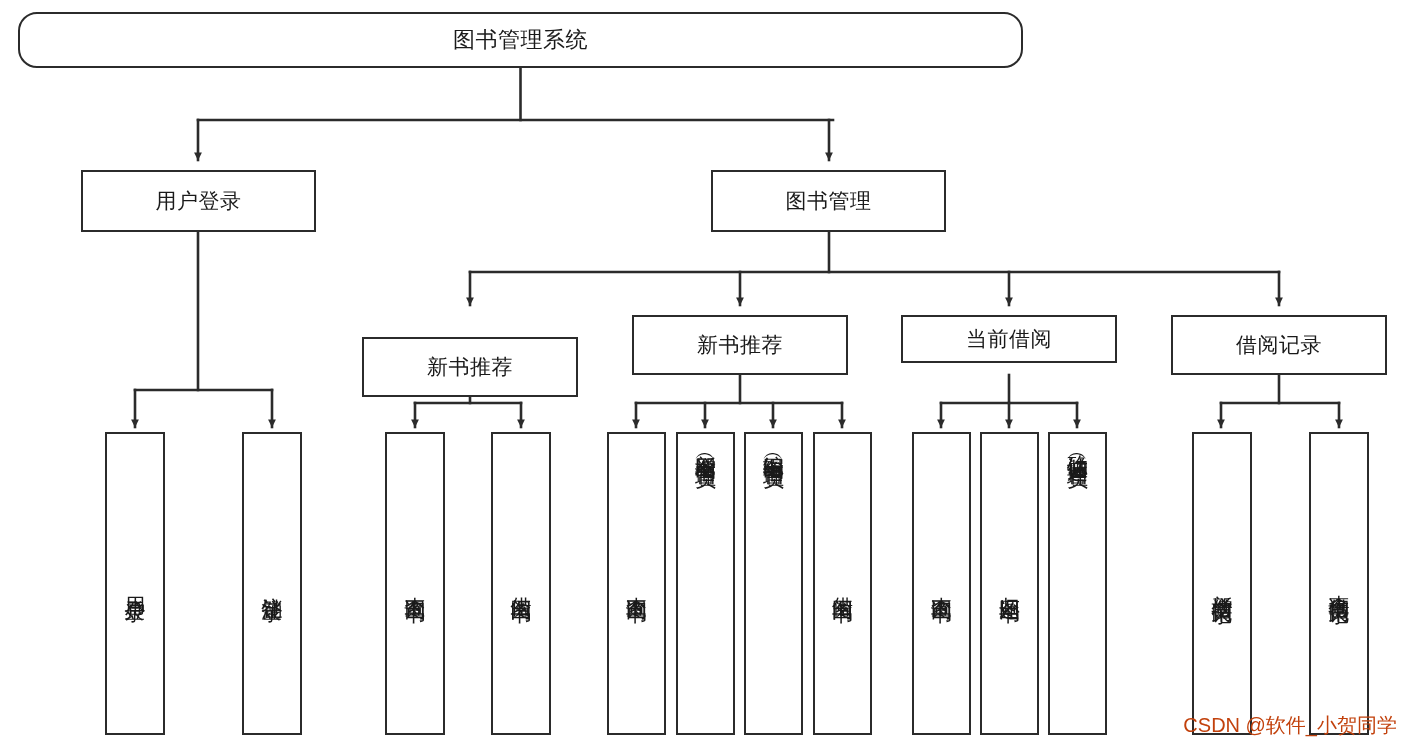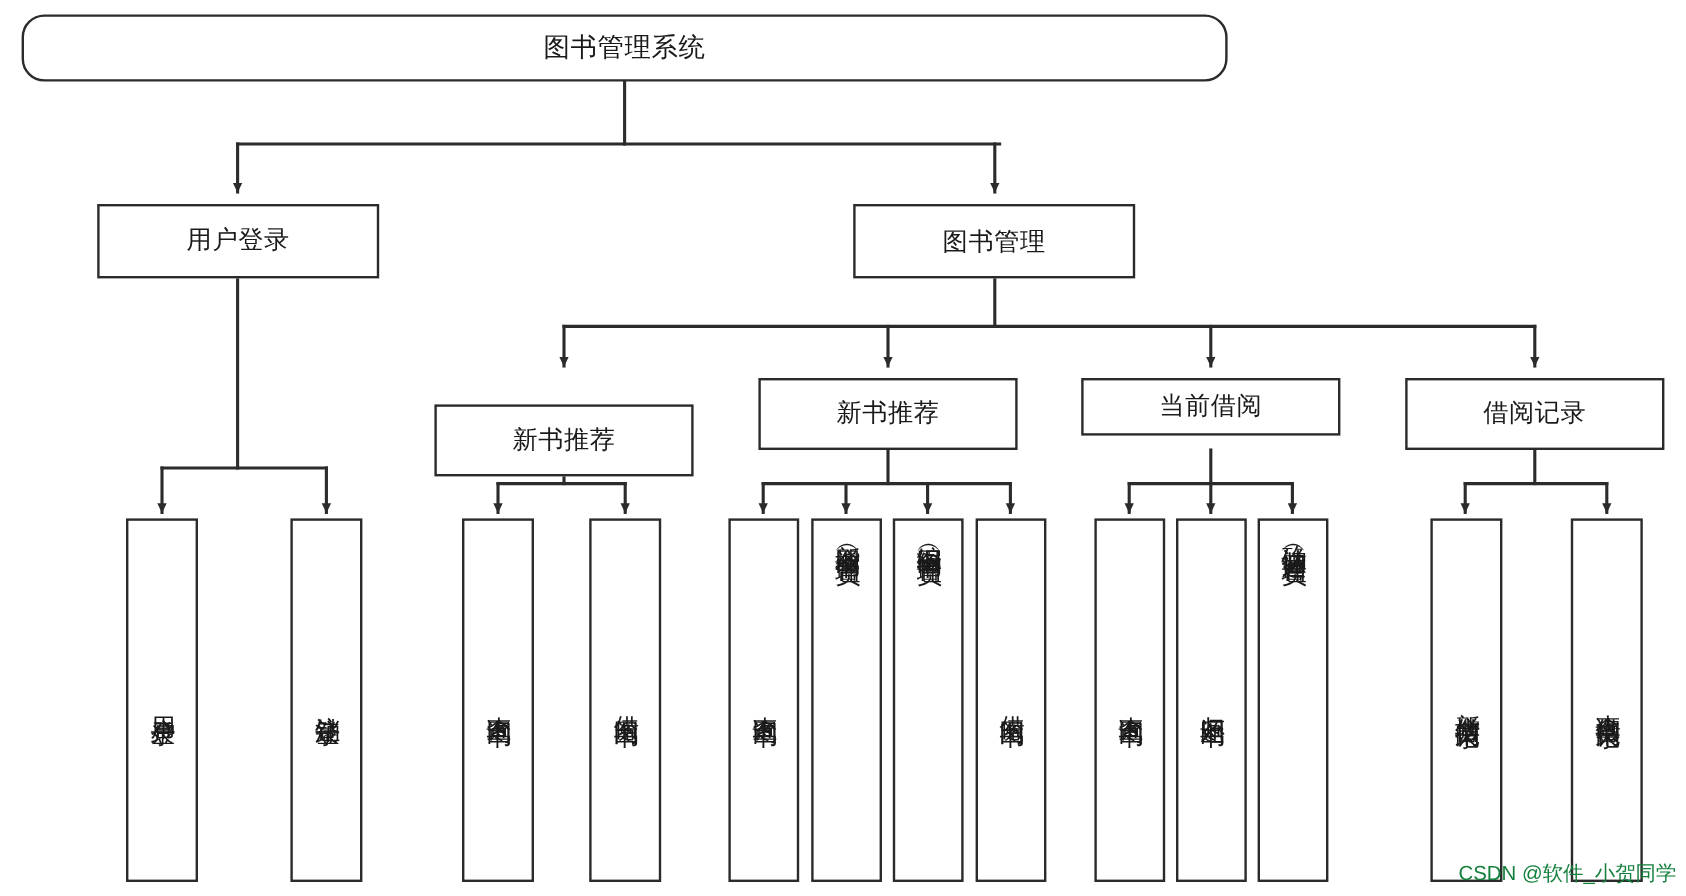--- a/index.html
+++ b/index.html
@@ -60,22 +60,22 @@
     margin: 0 auto;
   }
   .node.vertical.centered {
     align-items: center;
     padding-top: 0;
   }
   #watermark {
     position: absolute;
     right: 8px;
     bottom: 8px;
-    font-size: 17px;
-    color: #15803d;
+    font-size: 20px;
+    color: #c2410c;
     z-index: 5;
     white-space: pre;
   }
 </style>
 </head>
 <body>
 
 <div id="diagram-root">
 
   <svg id="edge-layer" viewBox="0 0 1405 747" xmlns="http://www.w3.org/2000/svg">

